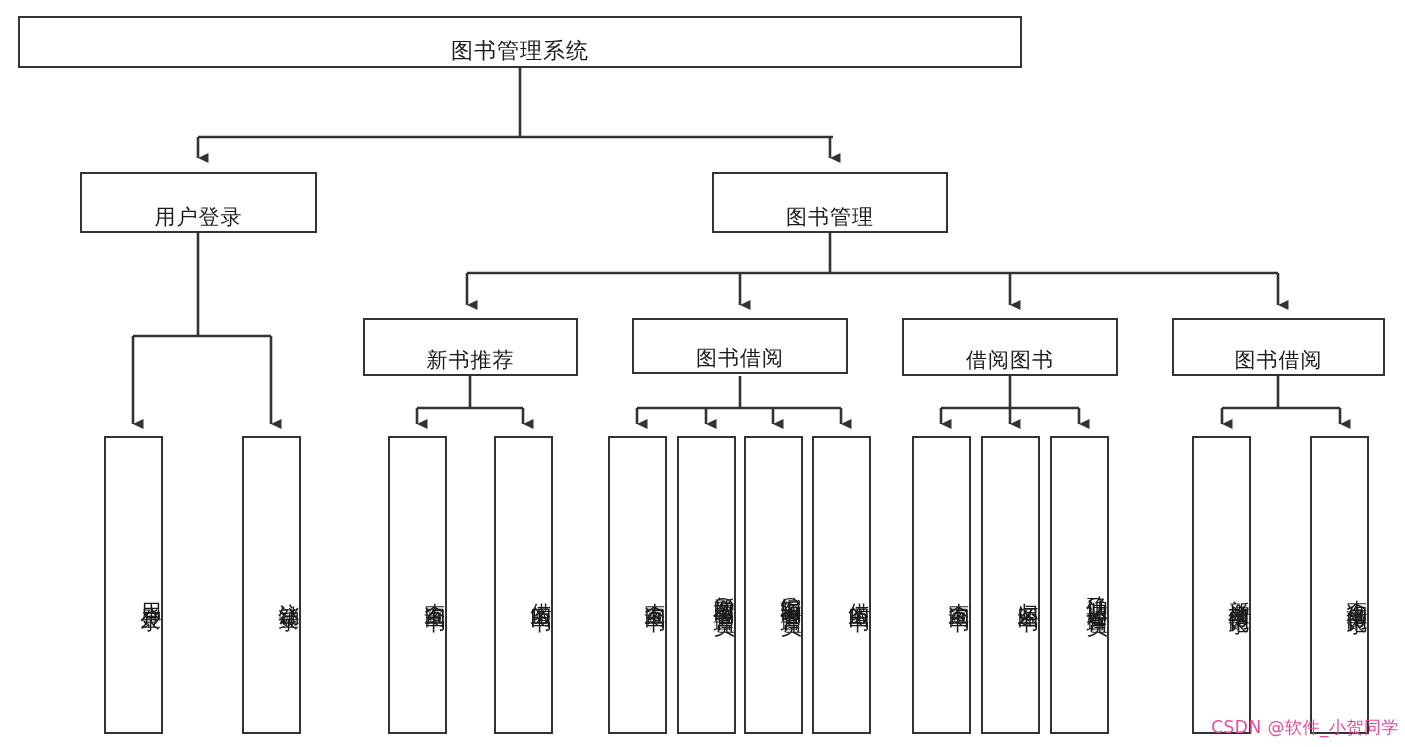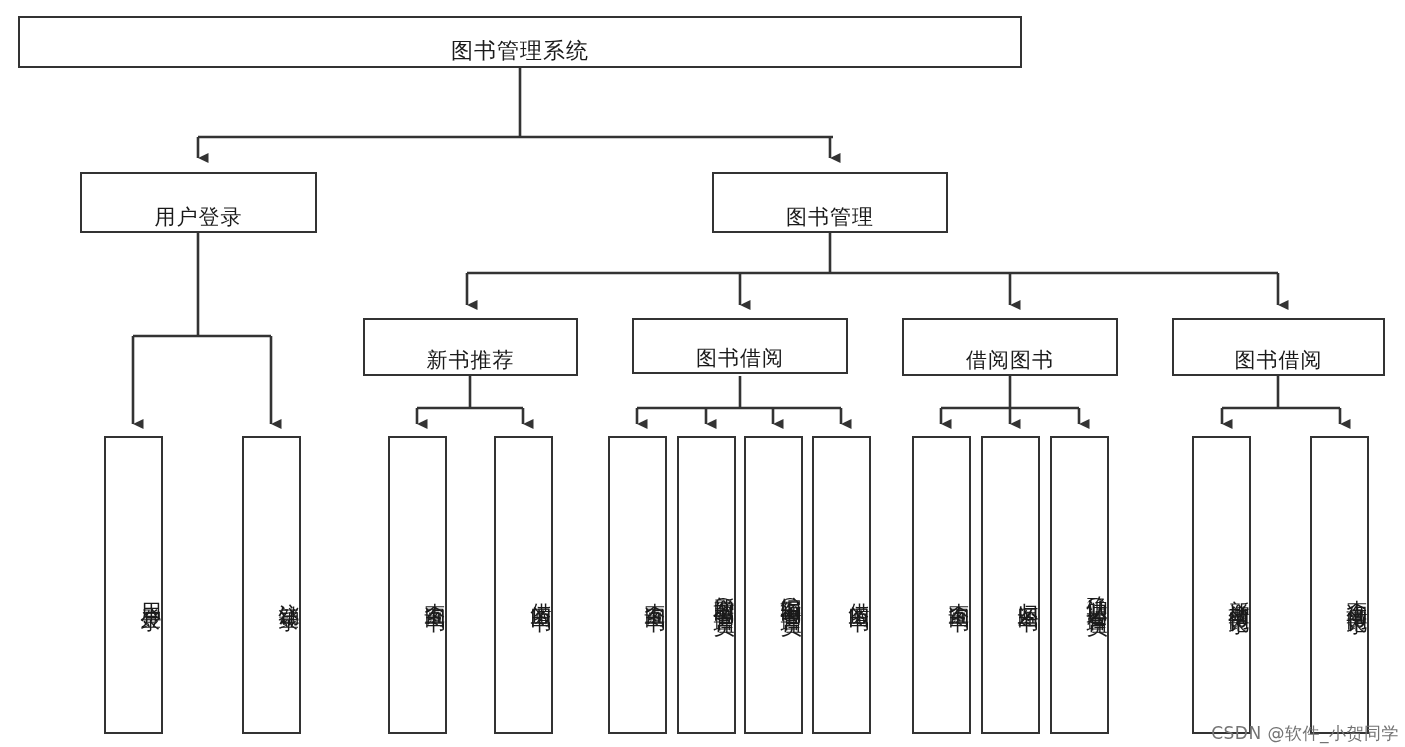--- a/index.html
+++ b/index.html
@@ -29,23 +29,23 @@
     font-size:21px;
     letter-spacing:3px;
     padding-top:14px;
     align-items:flex-start;
     justify-content:center;
     line-height:1;
   }
   .node.vert span{writing-mode:vertical-rl;text-orientation:upright;}
   .watermark{
     position:absolute;
-    right:6px;bottom:2px;
+    right:6px;bottom:8px;
     font-size:17px;
-    color:#737373;
+    color:#ec4899;
     letter-spacing:0.5px;
     white-space:nowrap;
     user-select:none;
   }
 </style>
 </head>
 <body>
 
 <div id="diagram-root">
 

